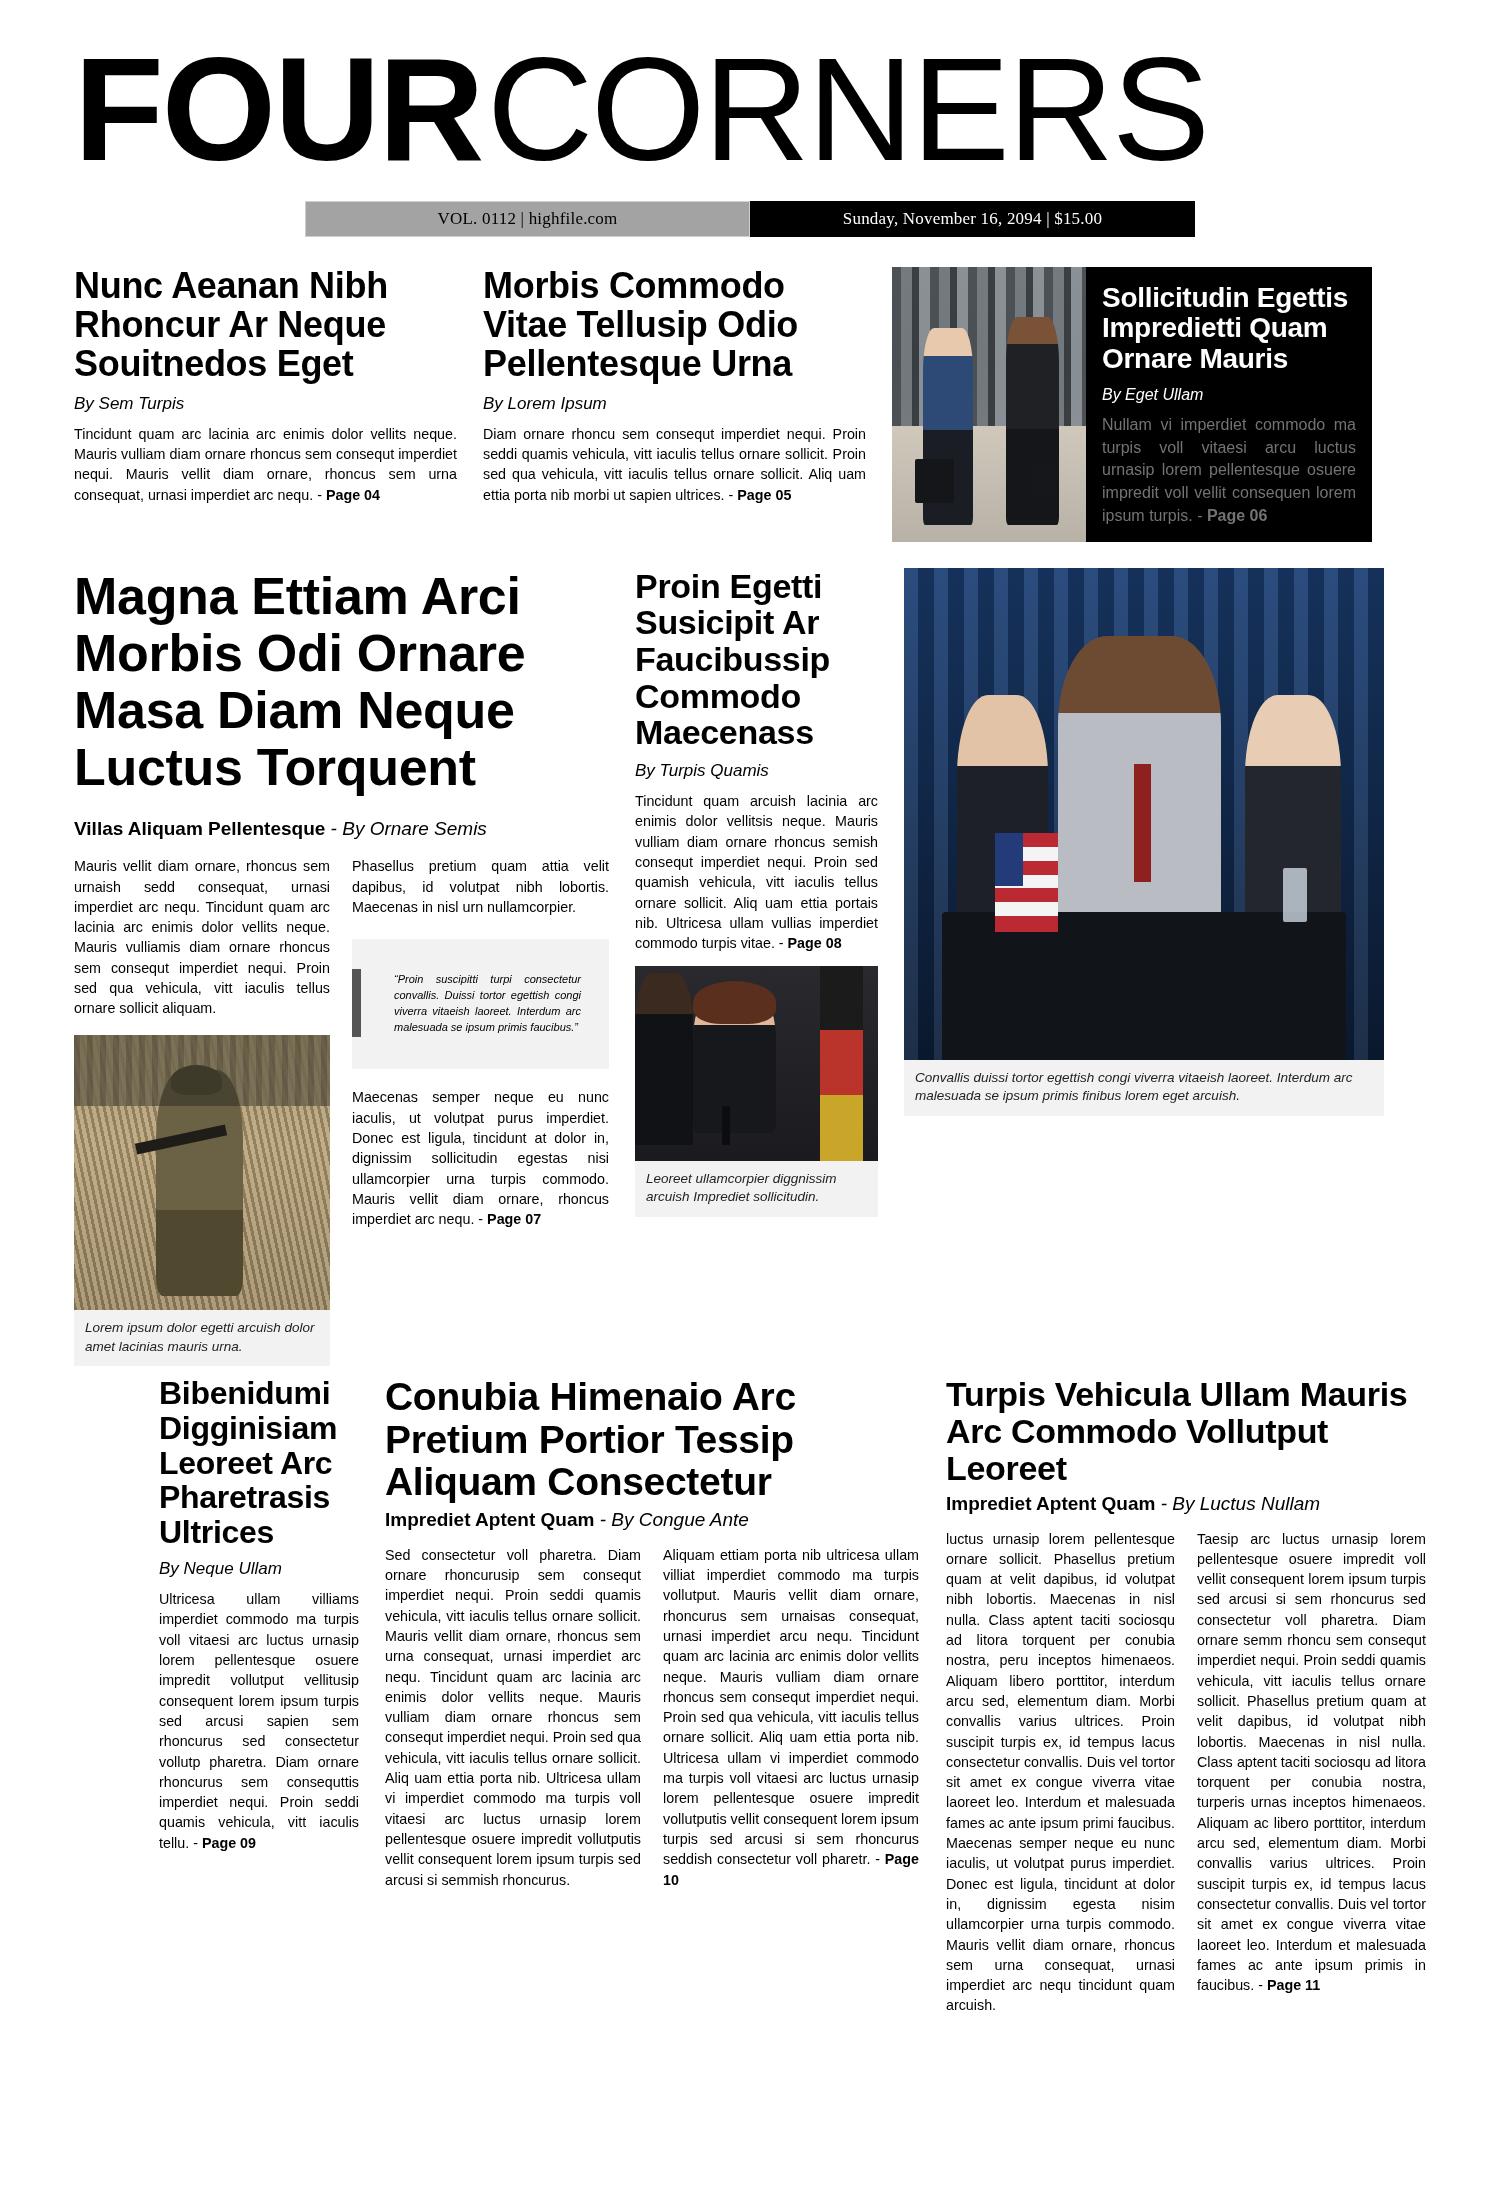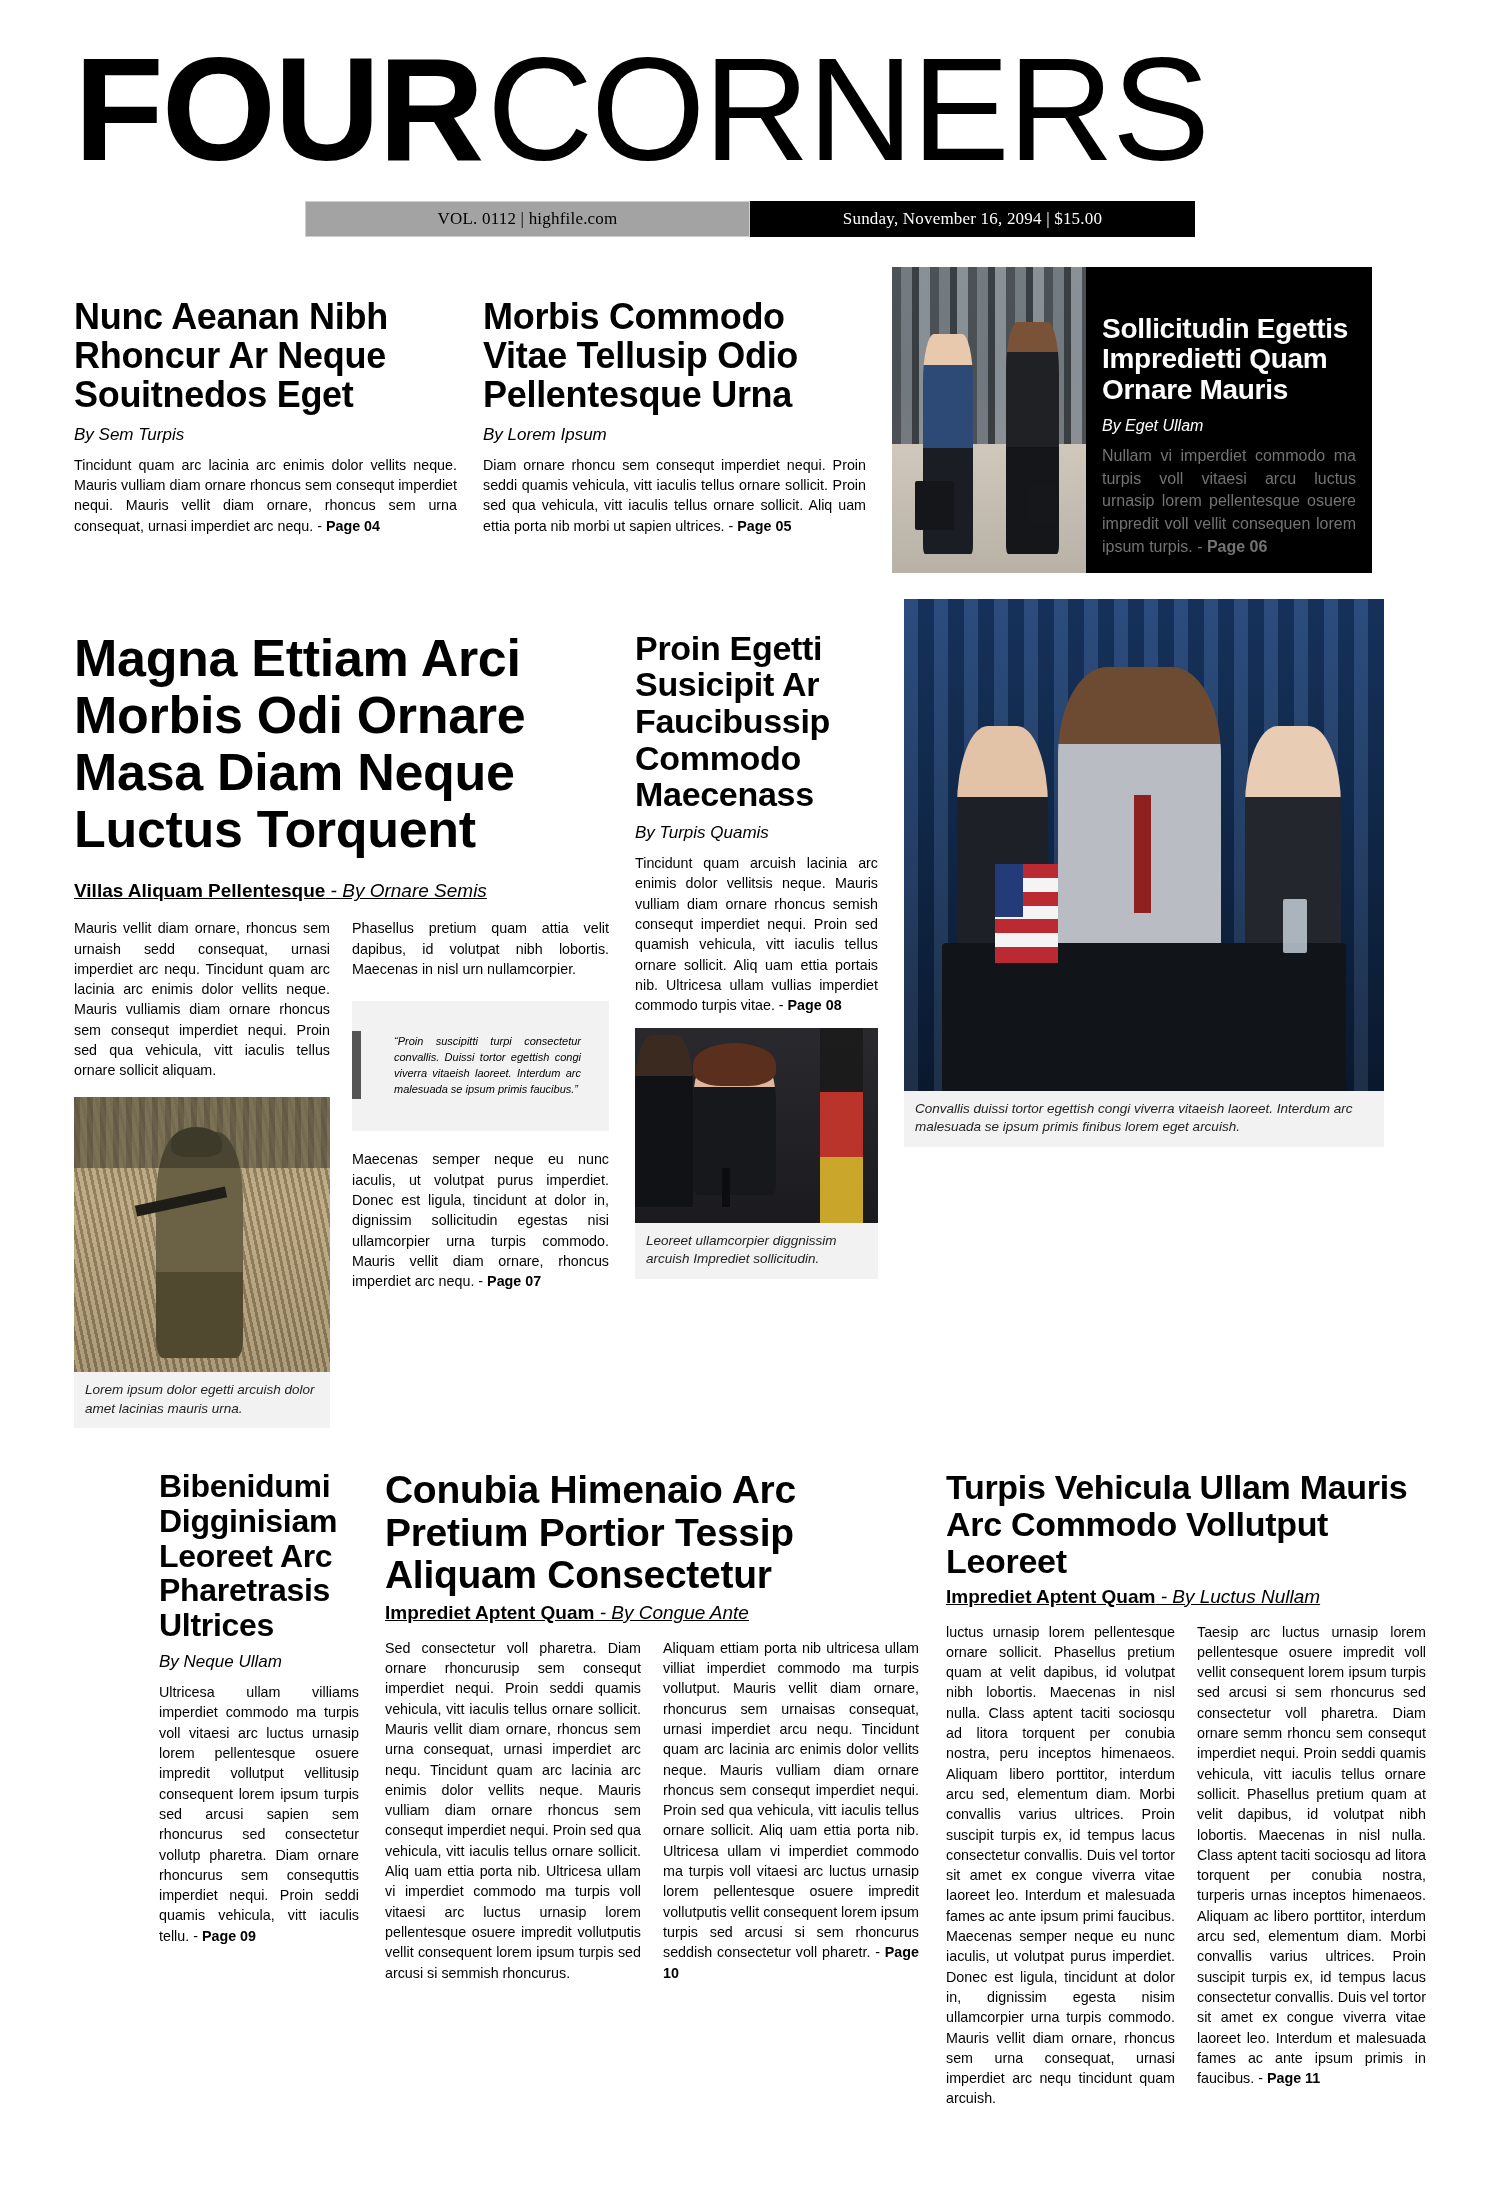--- a/index.html
+++ b/index.html
@@ -36,34 +36,33 @@
     display: flex;
     align-items: center;
     justify-content: center;
     font-size: 17px;
     letter-spacing: 0.2px;
   }
   .db-left { background: #a3a3a3; border: 1px solid #cfcfcf; color: #000; }
   .db-right { background: #000000; color: #ffffff; }
 
   
-  .hl { font-weight: 700; line-height: 1.08; letter-spacing: -0.3px; margin-top: 31px; }
+  .hl { font-weight: 700; line-height: 1.08; letter-spacing: -0.3px; }
   .byline { font-style: italic; font-size: 17px; margin: 10px 0 10px 0; font-weight: 400; }
   .body-text {
     font-size: 14.3px;
     line-height: 1.42;
     text-align: justify;
     margin: 0;
   }
   .body-text b { font-weight: 700; }
   .subhead {
     font-size: 19px;
     font-weight: 700;
     margin: 6px 0 14px 0;
-    text-decoration: underline;
   }
   .subhead .sub-by { font-weight: 400; font-style: italic; }
   .caption {
     background: #f2f2f2;
     font-style: italic;
     font-size: 13.5px;
     line-height: 1.4;
     color: #222;
     padding: 9px 11px 10px 11px;
   }

